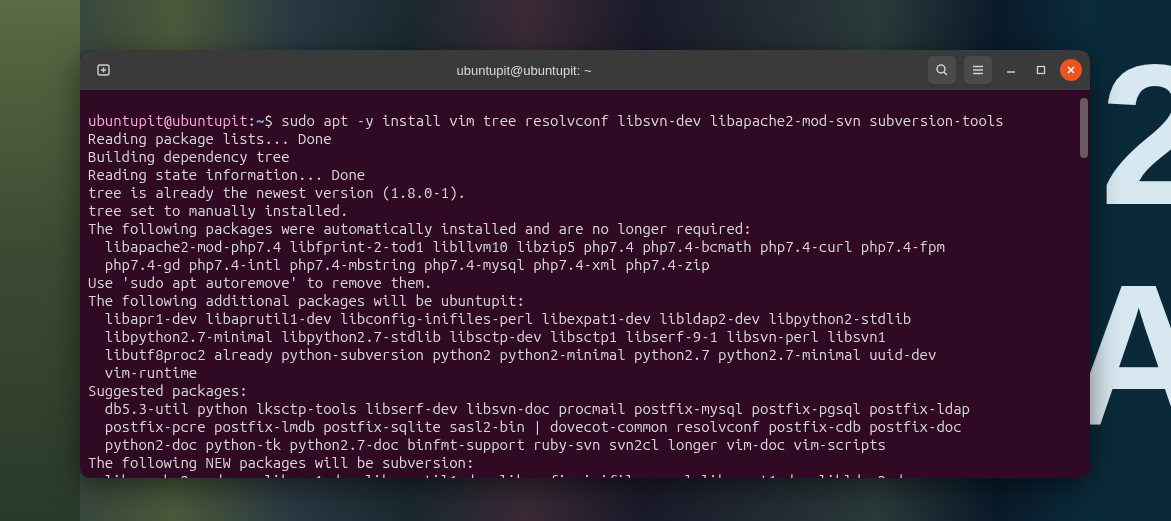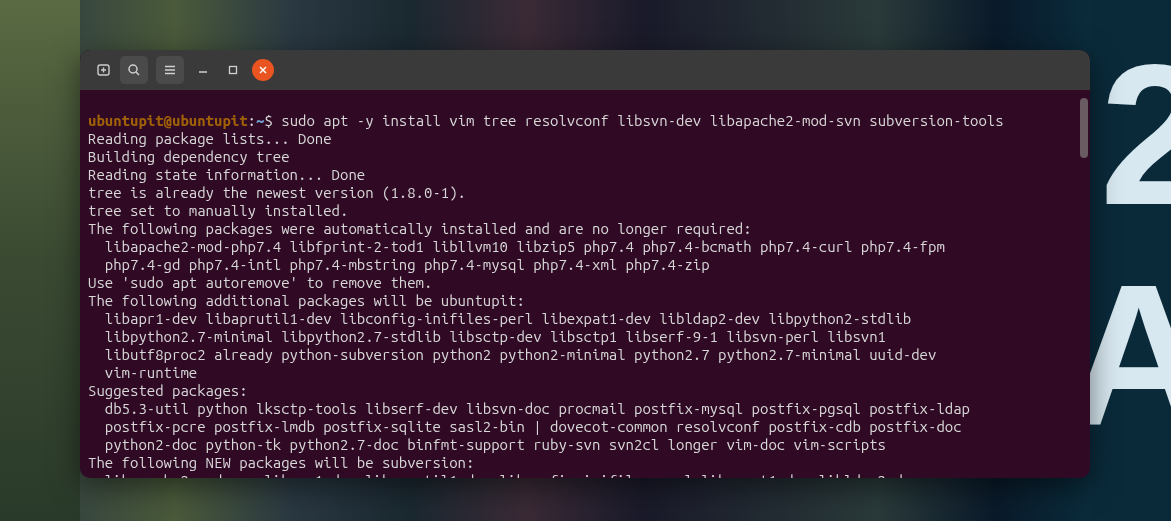--- a/index.html
+++ b/index.html
@@ -125,21 +125,21 @@
     flex: 1;
     padding: 4px 8px;
     font-family: "Ubuntu Mono", "DejaVu Sans Mono", Consolas, monospace;
     font-size: 15px;
     line-height: 18px;
     color: #d8d8d8;
     overflow: hidden;
     position: relative;
     white-space: pre;
   }
-  .c-green { color: #a16207; font-weight: bold; }
+  .c-green { color: #f9a8d4; font-weight: normal; }
   .c-blue { color: #729fcf; font-weight: bold; }
   .c-white { color: #d8d8d8; }
   .scrollbar {
     position: absolute;
     right: 2px;
     top: 8px;
     width: 8px;
     height: 60px;
     background: #6a5a62;
     border-radius: 4px;
@@ -161,20 +161,21 @@
       <div class="tb-btn">
         <span>
           <svg width="16" height="16" viewBox="0 0 16 16">
               <rect x="2" y="3" width="11" height="10" rx="2" fill="none" stroke="#ccc" stroke-width="1.4"></rect>
               <line x1="7.5" y1="5.5" x2="7.5" y2="10.5" stroke="#ccc" stroke-width="1.4"></line>
               <line x1="5" y1="8" x2="10" y2="8" stroke="#ccc" stroke-width="1.4"></line>
             </svg>
         </span>
       </div>
     </div>
+    <div class="titlebar-title">ubuntupit@ubuntupit: ~</div>
     <div class="titlebar-right">
       <div class="tb-right-btn">
         <span>
           <svg width="14" height="14" viewBox="0 0 14 14">
               <circle cx="6" cy="6" r="4" fill="none" stroke="#d0d0d0" stroke-width="1.5"></circle>
               <line x1="9" y1="9" x2="12" y2="12" stroke="#d0d0d0" stroke-width="1.5"></line>
             </svg>
         </span>
       </div>
       <div class="tb-right-btn">

